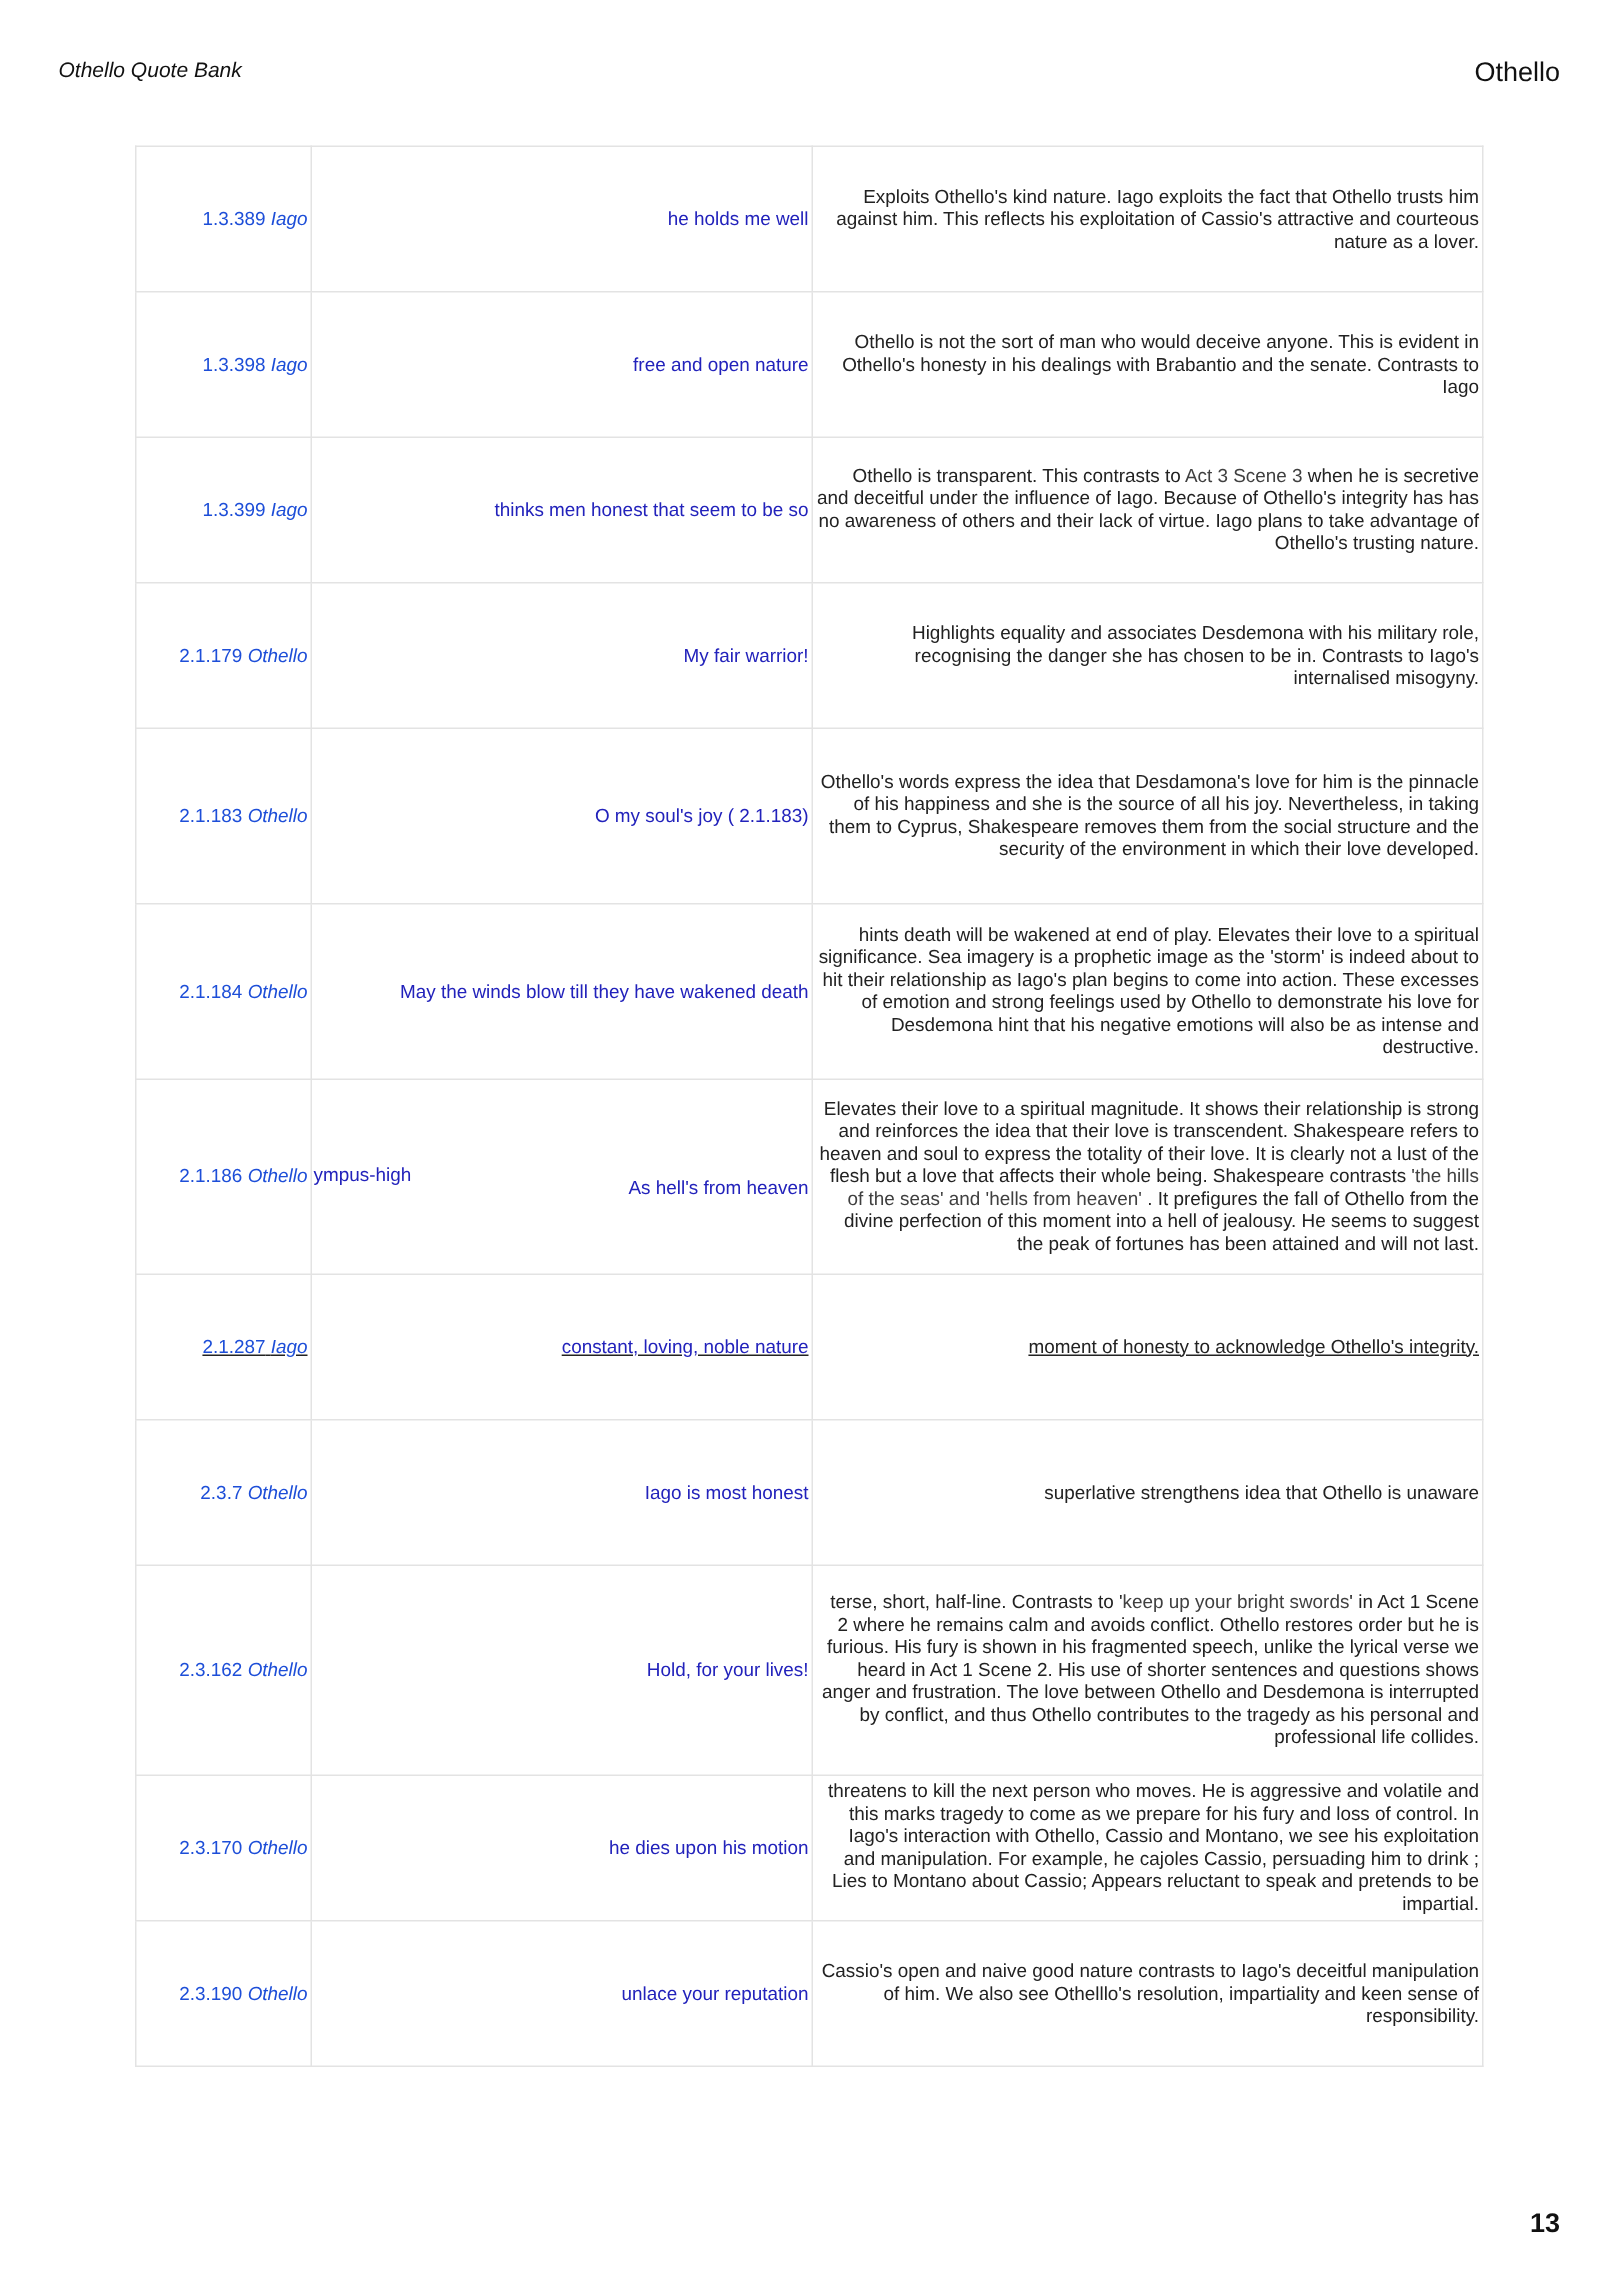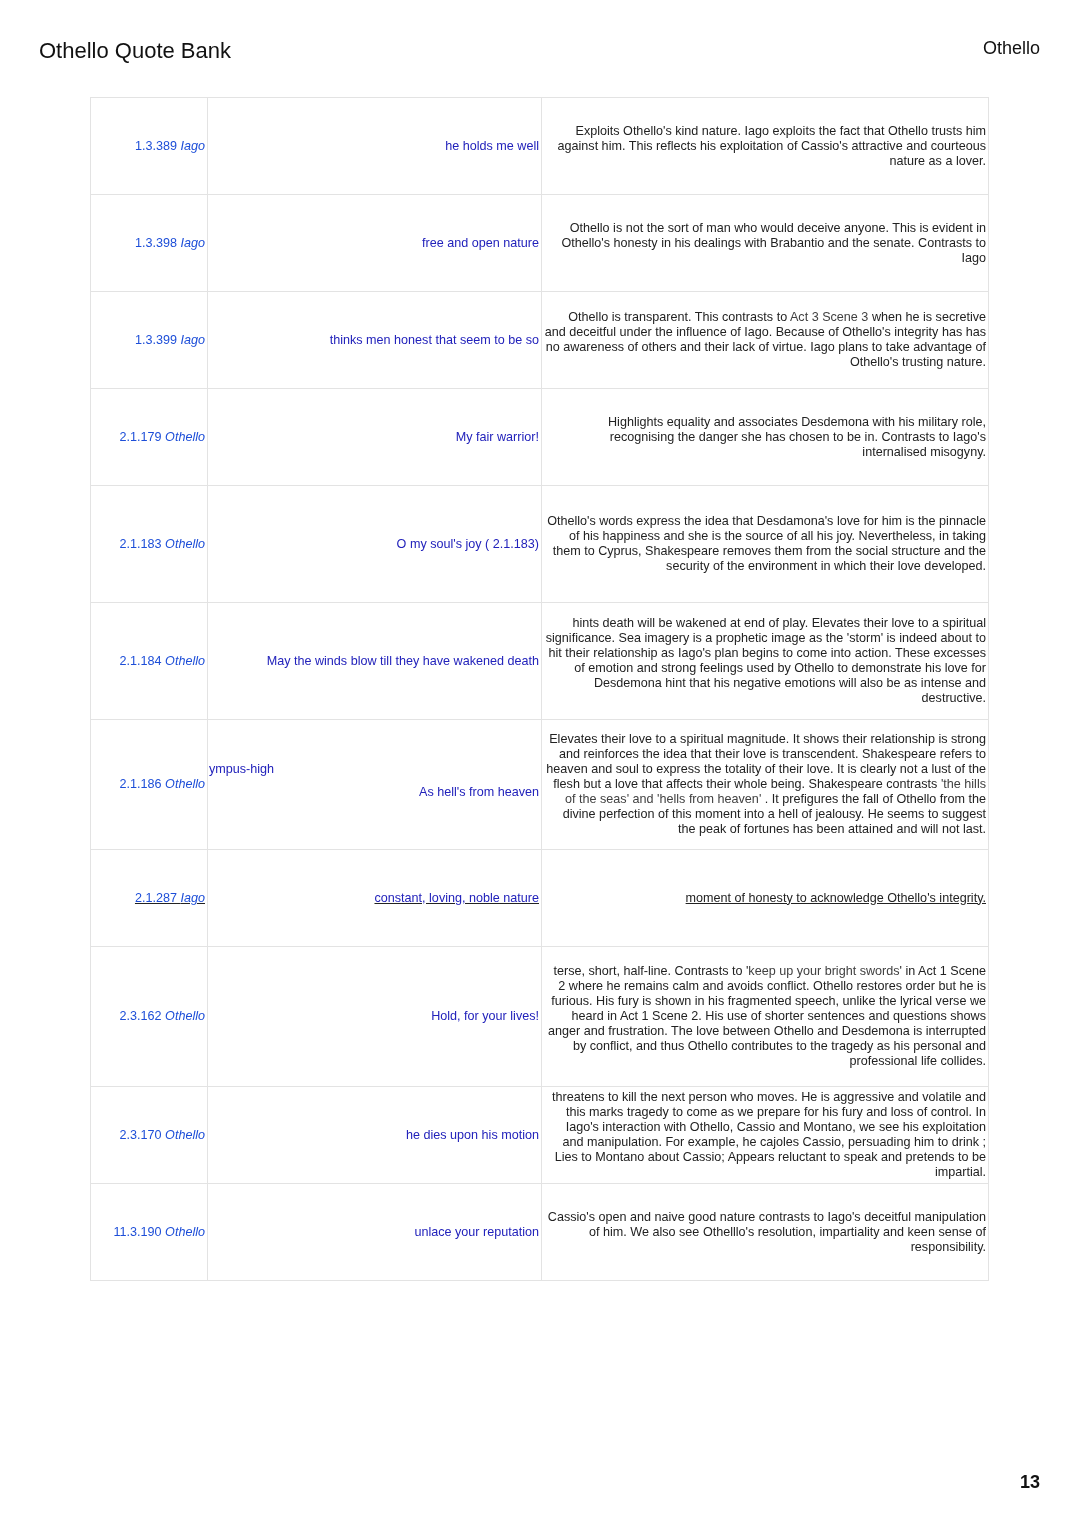--- a/index.html
+++ b/index.html
@@ -1,27 +1,27 @@
 <!DOCTYPE html>
 <html><head>
 <meta charset="utf-8">
 <style>
   html, body { margin:0; padding:0; background:#ffffff; }
   body { width:1080px; height:1528px; position:relative; font-family:"Liberation Sans", sans-serif; color:#222; overflow:hidden; }
-  .hdr-left { position:absolute; left:39px; top:38px; font-size:22px; color:#111; }
+  .hdr-left { position:absolute; left:39px; top:38px; font-size:14px; color:#111;font-style:italic; }
   .hdr-right { position:absolute; right:40px; top:38px; font-size:18px; color:#111; }
   .page-num { position:absolute; right:40px; top:1472px; font-size:18px; color:#111;font-weight:bold; }
   table.qb { position:absolute; left:90px; top:97px; width:899px; border-collapse:collapse; table-layout:fixed; }
   table.qb td { border:1px solid #e3e3e3; text-align:right; vertical-align:middle; font-size:12.6px; line-height:15px; padding:0 2px; }
   td.ref { width:112px; color:#1d4ed8; }
   td.ref i { font-style:italic; }
   td.quote { width:329px; color:#2222bb; position:relative; }
   td.note { color:#222; }
   .red { color:#404040; }
-  .overflow { position:absolute; left:1px; top:42px; color:#2222bb; font-size:12.6px; }
+  .overflow { position:absolute; left:1px; top:56px; color:#2222bb; font-size:12.6px; }
 </style>
 </head>
 <body>
 
 <div class="hdr-left">Othello Quote Bank</div>
 <div class="hdr-right">Othello</div>
 
 <table class="qb">
   <tbody id="qb-body">
       <tr style="height: 97px;">
@@ -57,31 +57,36 @@
       <tr style="height: 130px;">
     <td class="ref"><span>2.1.186</span> <i>Othello</i></td>
     <td class="quote"><span class="overflow">ympus-high</span><span style="display: inline-block; margin-top: 16px;">As hell's from heaven</span></td>
     <td class="note"><span>Elevates their love to a spiritual magnitude. It shows their relationship is strong and reinforces the idea that their love is transcendent. Shakespeare refers to heaven and soul to express the totality of their love. It is clearly not a lust of the flesh but a love that affects their whole being. Shakespeare contrasts </span><span class="red">'the hills of the seas' and 'hells from heaven'</span><span> . It prefigures the fall of Othello from the divine perfection of this moment into a hell of jealousy. He seems to suggest the peak of fortunes has been attained and will not last.</span></td>
   </tr>
       <tr style="height: 97px; text-decoration: underline;">
     <td class="ref"><span>2.1.287</span> <i>Iago</i></td>
     <td class="quote"><span>constant, loving, noble nature</span></td>
     <td class="note"><span>moment of honesty to acknowledge  Othello's integrity.</span></td>
   </tr>
+      <tr style="height: 97px;">
+    <td class="ref"><span>2.3.7</span> <i>Othello</i></td>
+    <td class="quote"><span>Iago is most honest</span></td>
+    <td class="note"><span>superlative strengthens idea that Othello is unaware</span></td>
+  </tr>
       <tr style="height: 140px;">
     <td class="ref"><span>2.3.162</span> <i>Othello</i></td>
     <td class="quote"><span>Hold, for your lives!</span></td>
     <td class="note"><span>terse, short, half-line. Contrasts to '</span><span class="red">keep up your bright swords</span><span>' in Act 1 Scene 2 where he remains calm and avoids conflict. Othello restores order but he is furious. His fury is shown in his fragmented speech, unlike the lyrical verse we heard in Act 1 Scene 2. His use of shorter sentences and questions shows anger and frustration. The love between Othello and Desdemona is interrupted by conflict, and thus Othello contributes to the tragedy as his personal and professional life collides.</span></td>
   </tr>
       <tr style="height: 97px;">
     <td class="ref"><span>2.3.170</span> <i>Othello</i></td>
     <td class="quote"><span>he dies upon his motion</span></td>
     <td class="note"><span>threatens to kill the next person who moves. He is aggressive and volatile and this marks tragedy to come as we prepare for his fury and loss of control. In Iago's interaction with Othello, Cassio and Montano, we see his exploitation and manipulation. For example, he cajoles Cassio, persuading him to drink ; Lies to Montano about Cassio; Appears reluctant to speak and pretends to be impartial.</span></td>
   </tr>
       <tr style="height: 97px;">
-    <td class="ref"><span>11.3.190</span> <i>Othello</i></td>
+    <td class="ref"><span>2.3.190</span> <i>Othello</i></td>
     <td class="quote"><span>unlace your reputation</span></td>
     <td class="note"><span>Cassio's open and naive good nature contrasts to Iago's deceitful manipulation of him. We also see Othelllo's resolution, impartiality and keen sense of responsibility.</span></td>
   </tr>
     </tbody>
 </table>
 
 <div class="page-num">13</div>
 
 </body></html>

